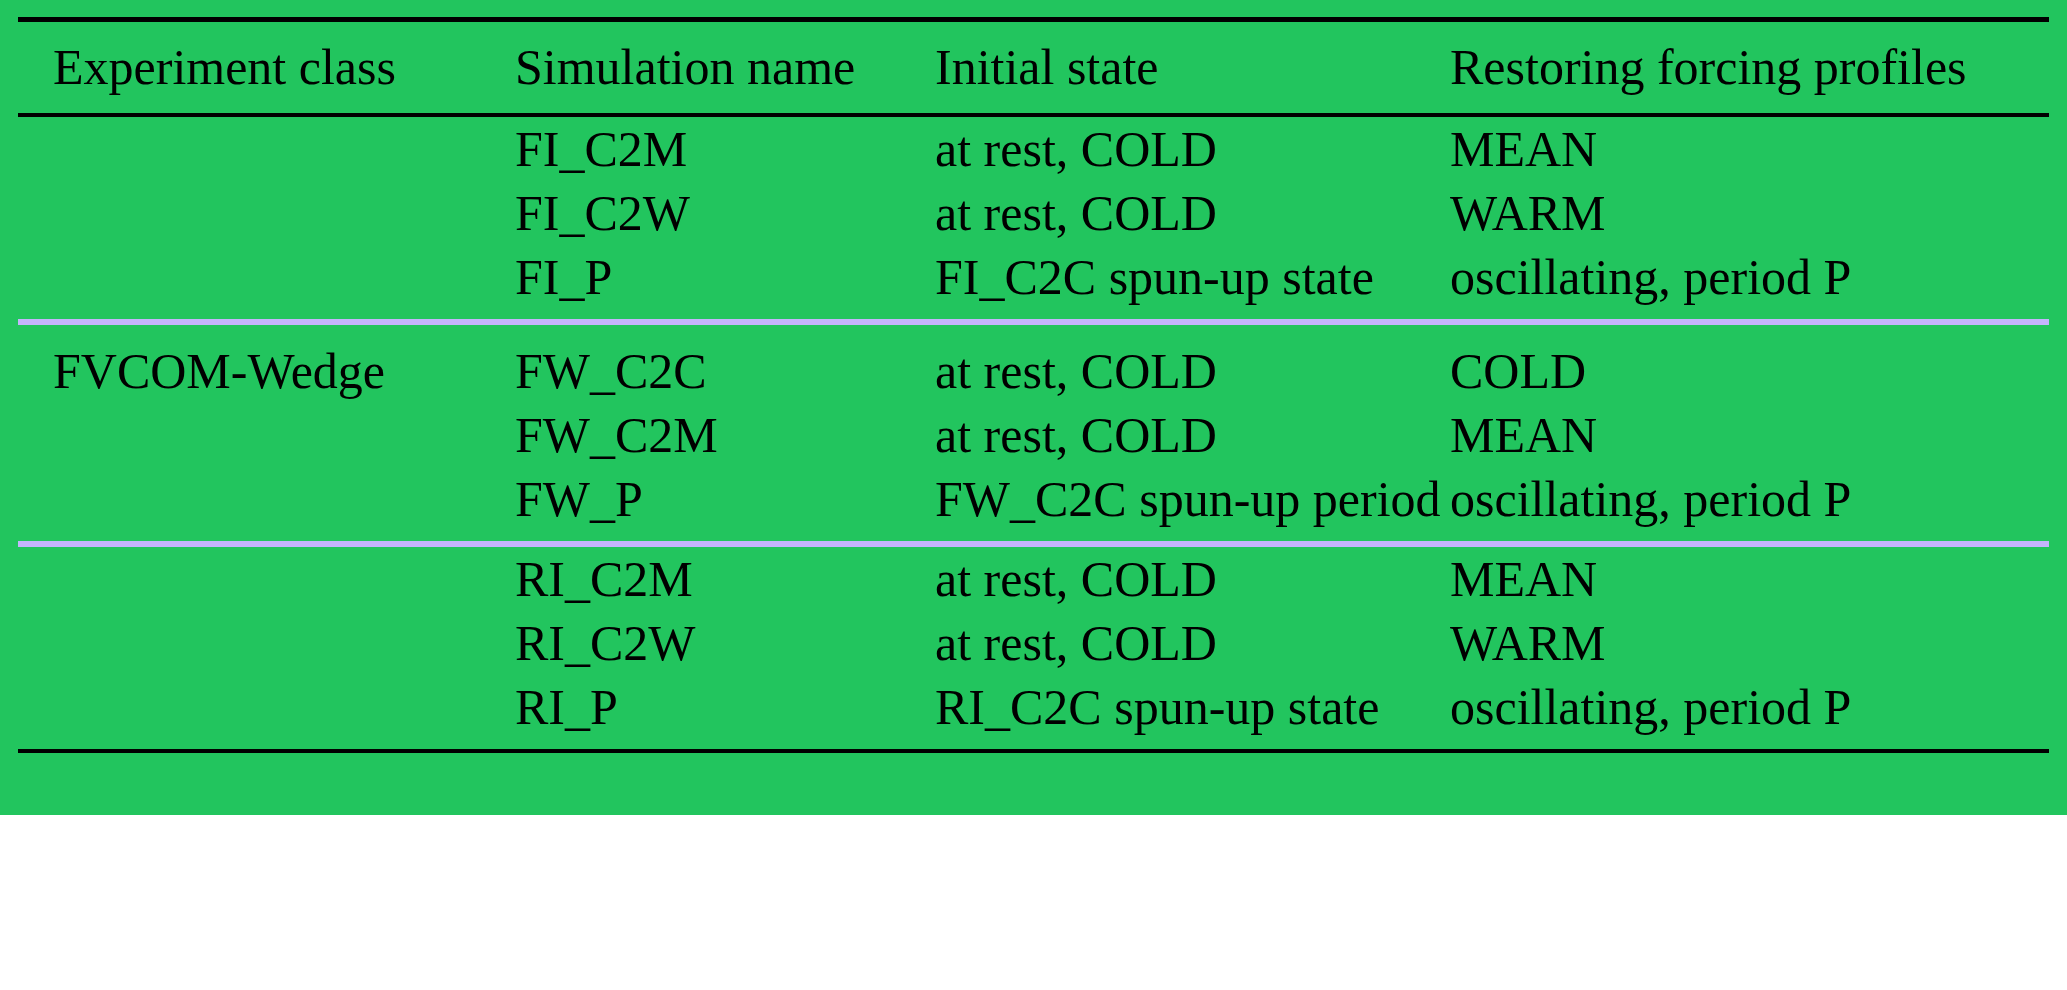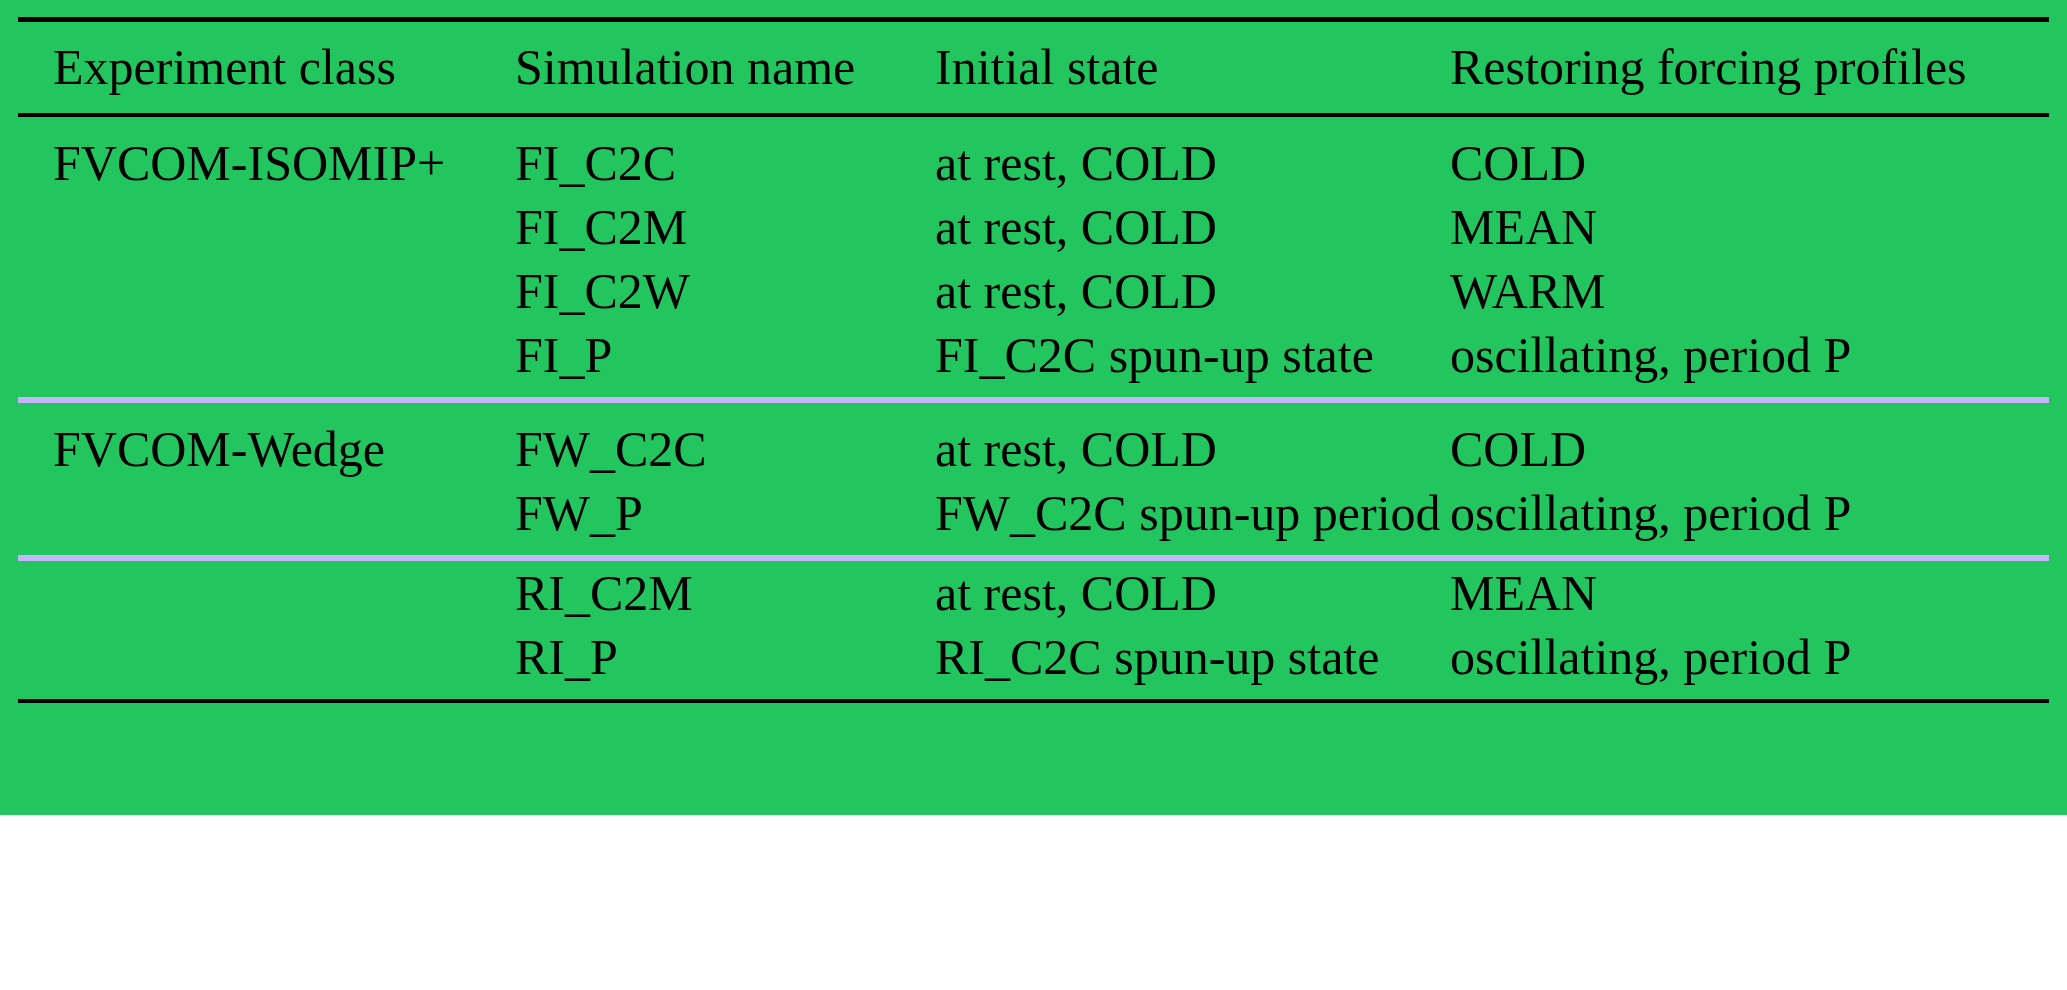--- a/index.html
+++ b/index.html
@@ -67,26 +67,20 @@
     <thead>
       <tr>
         <th class="col-class">Experiment class</th>
         <th>Simulation name</th>
         <th>Initial state</th>
         <th>Restoring forcing profiles</th>
       </tr>
     </thead>
 
     <tbody>
-      <tr class="group-first">
-        <td class="col-class">FVCOM-ISOMIP+</td>
-        <td>FI_C2C</td>
-        <td>at rest, COLD</td>
-        <td>COLD</td>
-      </tr>
       <tr>
         <td class="col-class"></td>
         <td>FI_C2M</td>
         <td>at rest, COLD</td>
         <td>MEAN</td>
       </tr>
       <tr>
         <td class="col-class"></td>
         <td>FI_C2W</td>
         <td>at rest, COLD</td>
@@ -100,35 +94,47 @@
       </tr>
     </tbody>
 
     <tbody>
       <tr class="group-first">
         <td class="col-class">FVCOM-Wedge</td>
         <td>FW_C2C</td>
         <td>at rest, COLD</td>
         <td>COLD</td>
       </tr>
+      <tr>
+        <td class="col-class"></td>
+        <td>FW_C2M</td>
+        <td>at rest, COLD</td>
+        <td>MEAN</td>
+      </tr>
       <tr class="group-last">
         <td class="col-class"></td>
         <td>FW_P</td>
         <td>FW_C2C spun-up period</td>
         <td>oscillating, period P</td>
       </tr>
     </tbody>
 
     <tbody>
       <tr>
         <td class="col-class"></td>
         <td>RI_C2M</td>
         <td>at rest, COLD</td>
         <td>MEAN</td>
       </tr>
+      <tr>
+        <td class="col-class"></td>
+        <td>RI_C2W</td>
+        <td>at rest, COLD</td>
+        <td>WARM</td>
+      </tr>
       <tr class="group-last">
         <td class="col-class"></td>
         <td>RI_P</td>
         <td>RI_C2C spun-up state</td>
         <td>oscillating, period P</td>
       </tr>
     </tbody>
   </table>
 </div>
 

